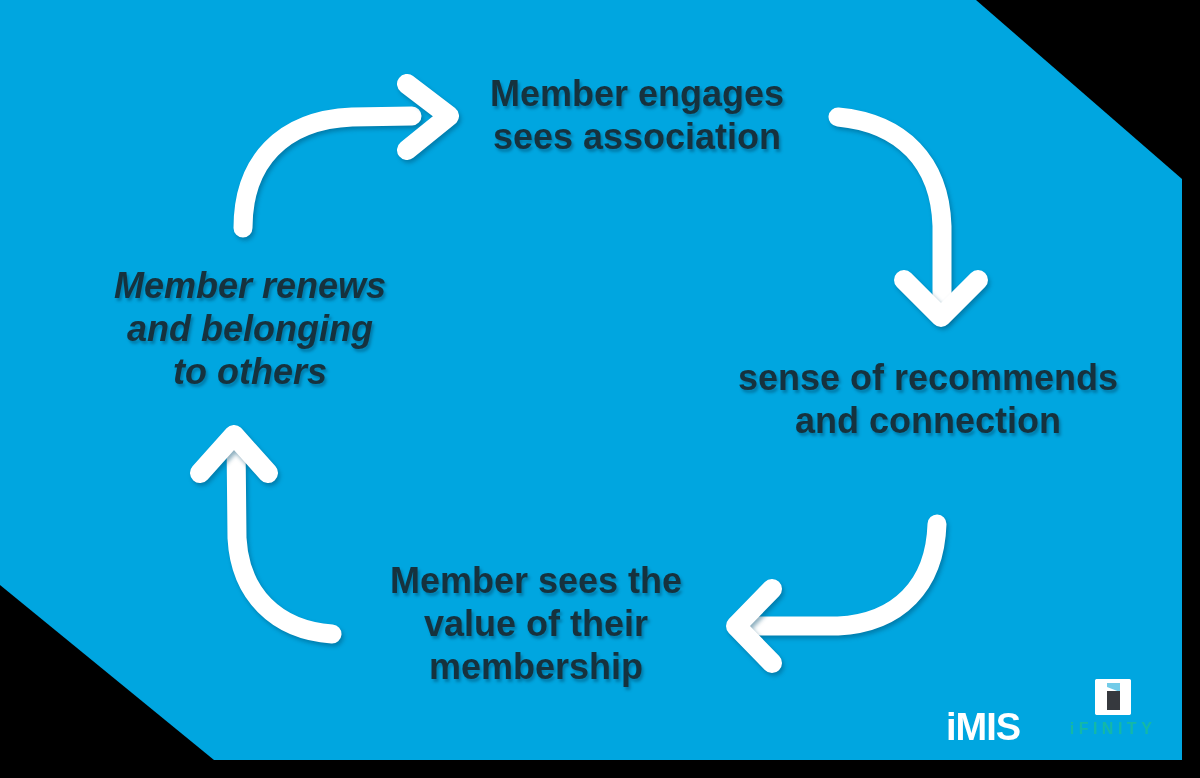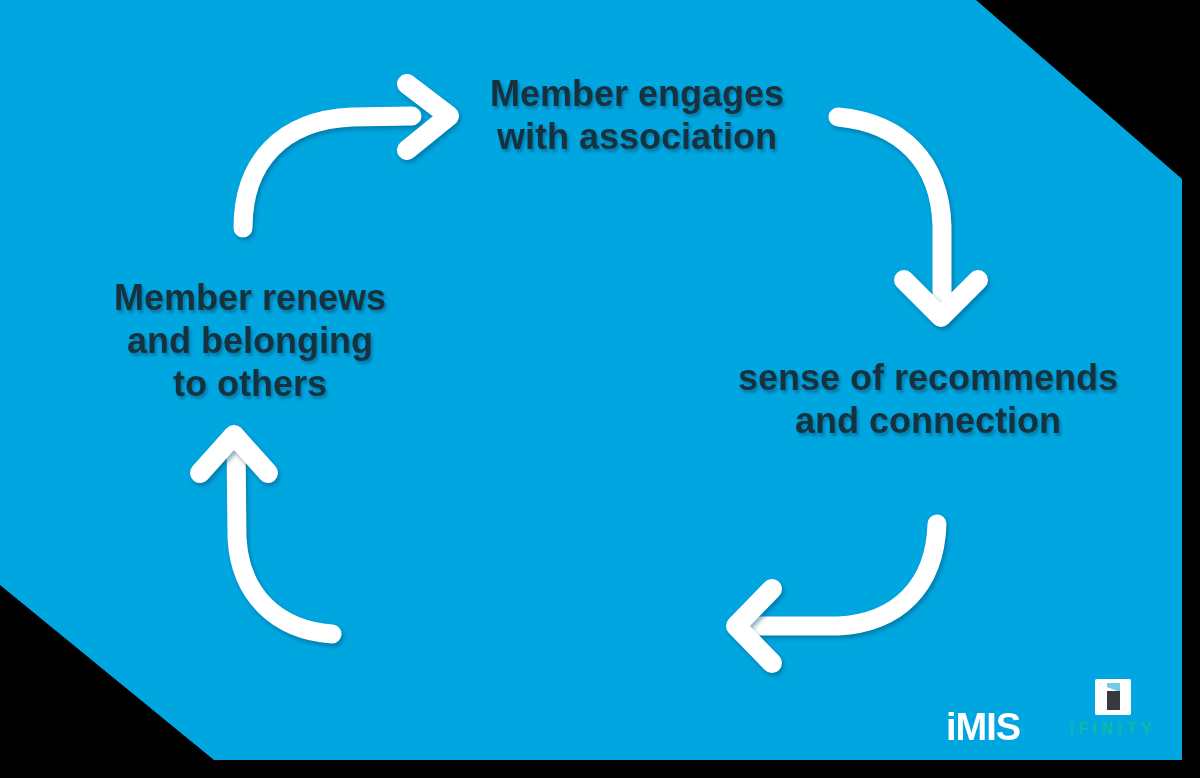--- a/index.html
+++ b/index.html
@@ -34,21 +34,21 @@
     color: #16323e;
     font-weight: bold;
     font-size: 36px;
     line-height: 43px;
     text-shadow: 2px 3px 3px rgba(0, 70, 105, 0.45);
   }
   .step span { display: block; }
   .step-engage { left: 417px; top: 72px;  }
   .step-belong { left: 708px; top: 356px; }
   .step-value  { left: 316px; top: 559px; }
-  .step-renew  { left: 30px;  top: 276px; }
+  .step-renew  { left: 30px;  top: 264px; font-style: italic; }
 
   .imis-logo {
     position: absolute;
     left: 946px; top: 706px;
     color: #ffffff;
     font-weight: bold;
     font-size: 38px;
     letter-spacing: -1px;
   }
   .ifinity {
@@ -96,28 +96,33 @@
     </g>
 
     <g>
       <path class="arrow arrow-shaft" d="M 332 634 C 276 630 240 594 237 538 L 236 440"></path>
       <path class="arrow arrow-head" d="M 200 473 L 234 435 L 268 473"></path>
     </g>
   </svg>
 
   <div class="step step-engage">
     <span>Member engages</span>
-    <span>with association</span>
+    <span>sees association</span>
   </div>
 
   <div class="step step-belong">
     <span>sense of recommends</span>
     <span>and connection</span>
   </div>
 
+  <div class="step step-value">
+    <span>Member sees the</span>
+    <span>value of their</span>
+    <span>membership</span>
+  </div>
 
   <div class="step step-renew">
     <span>Member renews</span>
     <span>and belonging</span>
     <span>to others</span>
   </div>
 
   <div class="imis-logo">iMIS</div>
 
   <div class="ifinity">

